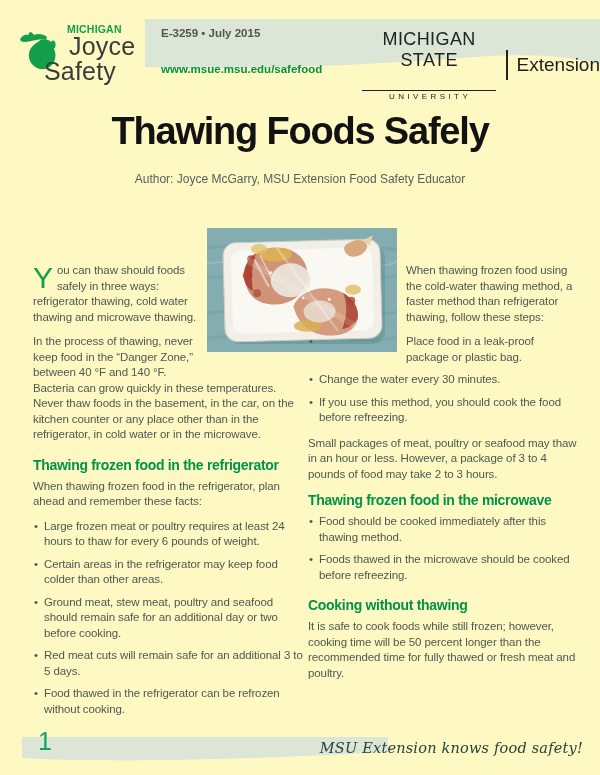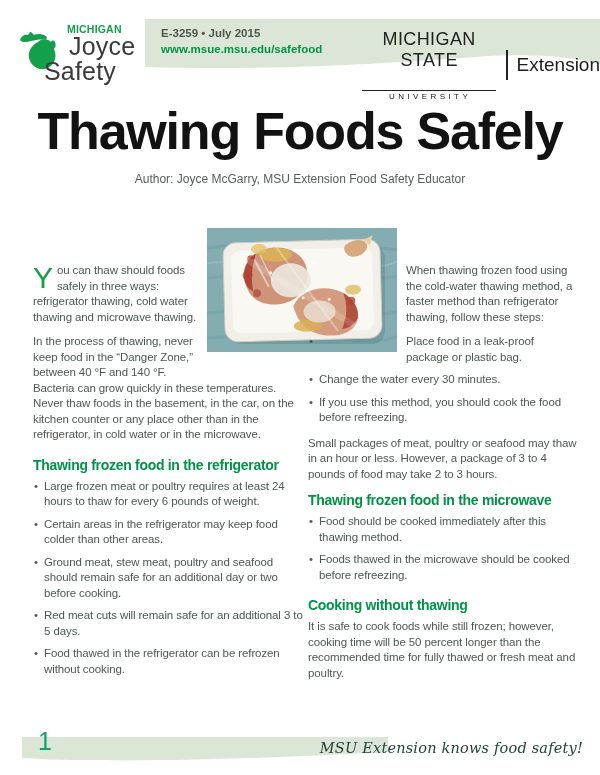--- a/index.html
+++ b/index.html
@@ -1,39 +1,39 @@
 <!DOCTYPE html>
 <html><head>
 <meta charset="utf-8">
 <style>
   html,body{margin:0;padding:0;background:#e9e9e9;}
-  .page{position:relative;width:600px;height:775px;background:#ffffff;overflow:hidden;
+  .page{position:relative;width:600px;height:775px;background:#fef9c3;overflow:hidden;
         font-family:"Liberation Sans", sans-serif;color:#4d5951;}
 
   
   .banner-shape{position:absolute;left:145px;top:19px;width:455px;height:54px;}
   .pub-info{position:absolute;left:161px;top:25px;line-height:16px;}
   .pub-code{font-size:11.5px;font-weight:bold;color:#4f5550;}
-  .pub-url{font-size:11.5px;font-weight:bold;color:#009245;cursor:pointer;}
+  .pub-url{font-size:11.5px;font-weight:bold;color:#009245;cursor:pointer;margin-top:20px;}
   .msu{position:absolute;left:362px;top:29px;display:flex;align-items:center;}
   .msu-name{text-align:center;color:#222;}
   .msu-line1{font-size:18px;font-weight:normal;letter-spacing:0.4px;border-bottom:1.6px solid #222;padding-bottom:19px;}
   .msu-line2{font-size:8px;letter-spacing:3.4px;margin-top:1px;padding-left:2px;}
   .msu-divider{width:1.5px;height:30px;background:#222;margin:0 9px 0 10px;}
   .msu-ext{font-size:19px;color:#1d1d1d;}
 
   .logo{position:absolute;left:16px;top:12px;width:130px;height:82px;}
   .logo .mi-shape{position:absolute;left:2px;top:13px;}
   .logo .mi-label{position:absolute;left:51px;top:11px;font-size:10.5px;font-weight:bold;color:#14a04a;letter-spacing:0.2px;}
   .logo .word1{position:absolute;left:53px;top:20px;font-size:25px;color:#3b3b3b;letter-spacing:0.2px;}
   .logo .word2{position:absolute;left:28px;top:45px;font-size:25px;color:#3b3b3b;letter-spacing:0.2px;}
 
   
   h1.title{position:absolute;left:0;right:0;top:108px;margin:0;text-align:center;
-           font-size:52px;line-height:46px;letter-spacing:-1.2px;color:#121212;font-weight:bold;}
+           font-size:38px;line-height:46px;letter-spacing:-1.2px;color:#121212;font-weight:bold;}
   .author{position:absolute;left:0;right:0;top:172px;margin:0;text-align:center;
           font-size:12px;color:#56605a;}
 
   
   .photo{position:absolute;left:207px;top:228px;width:190px;height:124px;}
 
   
   .columns{position:absolute;left:33px;top:258px;width:546px;display:flex;gap:4px;
            font-size:11.5px;line-height:15.5px;letter-spacing:-0.1px;}
   .col{width:271px;}
@@ -135,20 +135,21 @@
   </svg>
 
   <div class="columns">
 
     <div class="col left">
       <div class="spacer-r"></div>
       <p><span class="dropcap">Y</span><span>ou can thaw should foods safely in three ways: refrigerator thawing, cold water thawing and microwave thawing.</span></p>
       <p>In the process of thawing, never keep food in the “Danger Zone,” between 40 °F and 140 °F. Bacteria can grow quickly in these temperatures. Never thaw foods in the basement, in the car, on the kitchen counter or any place other than in the refrigerator, in cold water or in the microwave.</p>
 
       <h2>Thawing frozen food in the refrigerator</h2>
+      <p>When thawing frozen food in the refrigerator, plan ahead and remember these facts:</p>
       <ul class="bullets">
         <li>Large frozen meat or poultry requires at least 24 hours to thaw for every 6 pounds of weight.</li>
         <li>Certain areas in the refrigerator may keep food colder than other areas.</li>
         <li>Ground meat, stew meat, poultry and seafood should remain safe for an additional day or two before cooking.</li>
         <li>Red meat cuts will remain safe for an additional 3 to 5 days.</li>
         <li>Food thawed in the refrigerator can be refrozen without cooking.</li>
       </ul>
     </div>
 
     <div class="col right">

